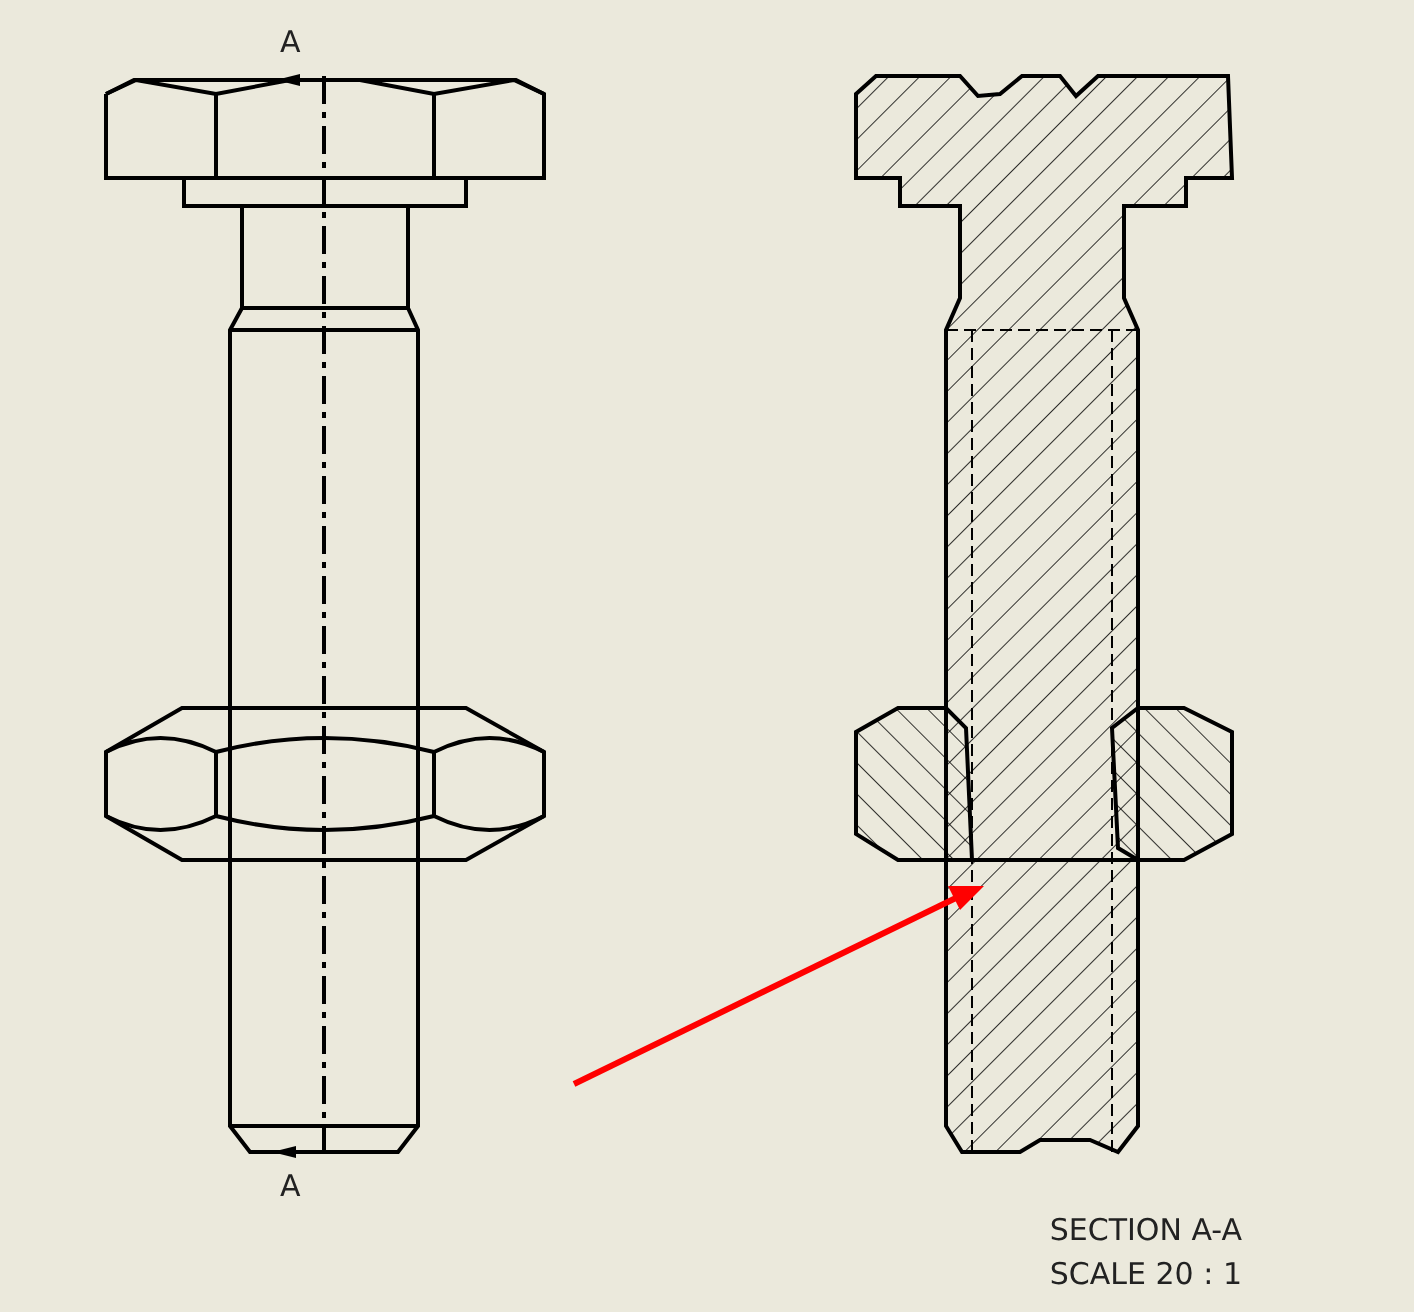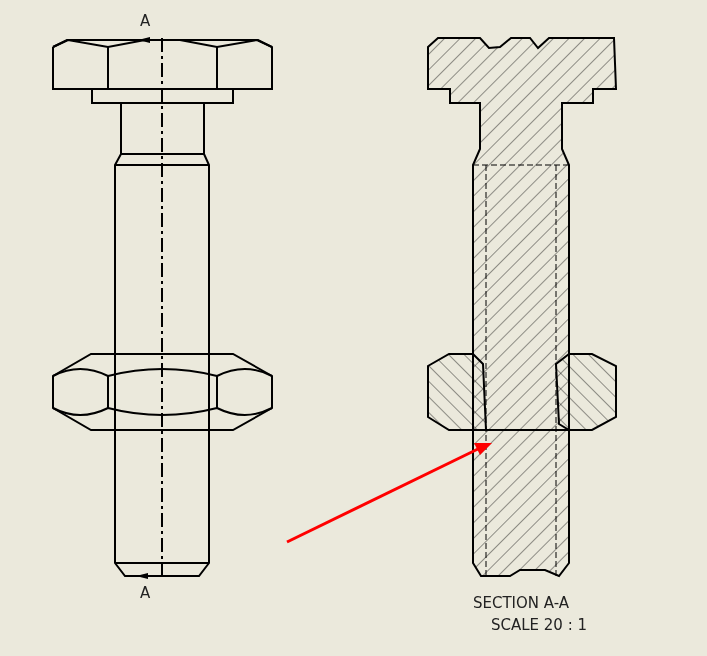--- a/index.html
+++ b/index.html
@@ -1,19 +1,19 @@
 <!DOCTYPE html>
 <html><head>
 <meta charset="utf-8">
 <style>
   html, body { margin: 0; padding: 0; }
   body { width: 707px; height: 656px; background: #ebe9dc; overflow: hidden; position: relative; font-family: "DejaVu Sans", sans-serif; }
   svg { position: absolute; left: 0; top: 0; }
   .lbl { position: absolute; color: #222; font-size: 15px; }
-  .cap { position: absolute; color: #222; font-size: 15px; text-align: center; width: 200px; line-height: 20px; }
+  .cap { position: absolute; color: #222; font-size: 15px; text-align: right; width: 200px; line-height: 20px; margin-top: 12px; }
 </style>
 </head>
 <body>
 
 <svg width="707" height="656" viewBox="0 0 707 656">
   <defs>
     <pattern id="hatchA" patternUnits="userSpaceOnUse" width="11" height="11" patternTransform="rotate(45)">
       <line x1="0" y1="0" x2="0" y2="11" stroke="#000" stroke-width="0.8"></line>
     </pattern>
     <pattern id="hatchB" patternUnits="userSpaceOnUse" width="11" height="11" patternTransform="rotate(-45)">
@@ -74,13 +74,13 @@
 
   <g>
     <line x1="287" y1="542" x2="480" y2="448" stroke="#ff0000" stroke-width="3"></line>
     <polygon points="492,443 474,443 480,455" fill="#ff0000"></polygon>
   </g>
 </svg>
 
 <div class="lbl" style="left:140px; top:12px;">A</div>
 <div class="lbl" style="left:140px; top:584px;">A</div>
 <div class="cap" style="left:421px; top:593px;">SECTION A-A</div>
-<div class="cap" style="left:439px; top:615px;">SCALE 20 : 1</div>
+<div class="cap" style="left:421px; top:615px;">SCALE 20 : 1</div>
 
 </body></html>

